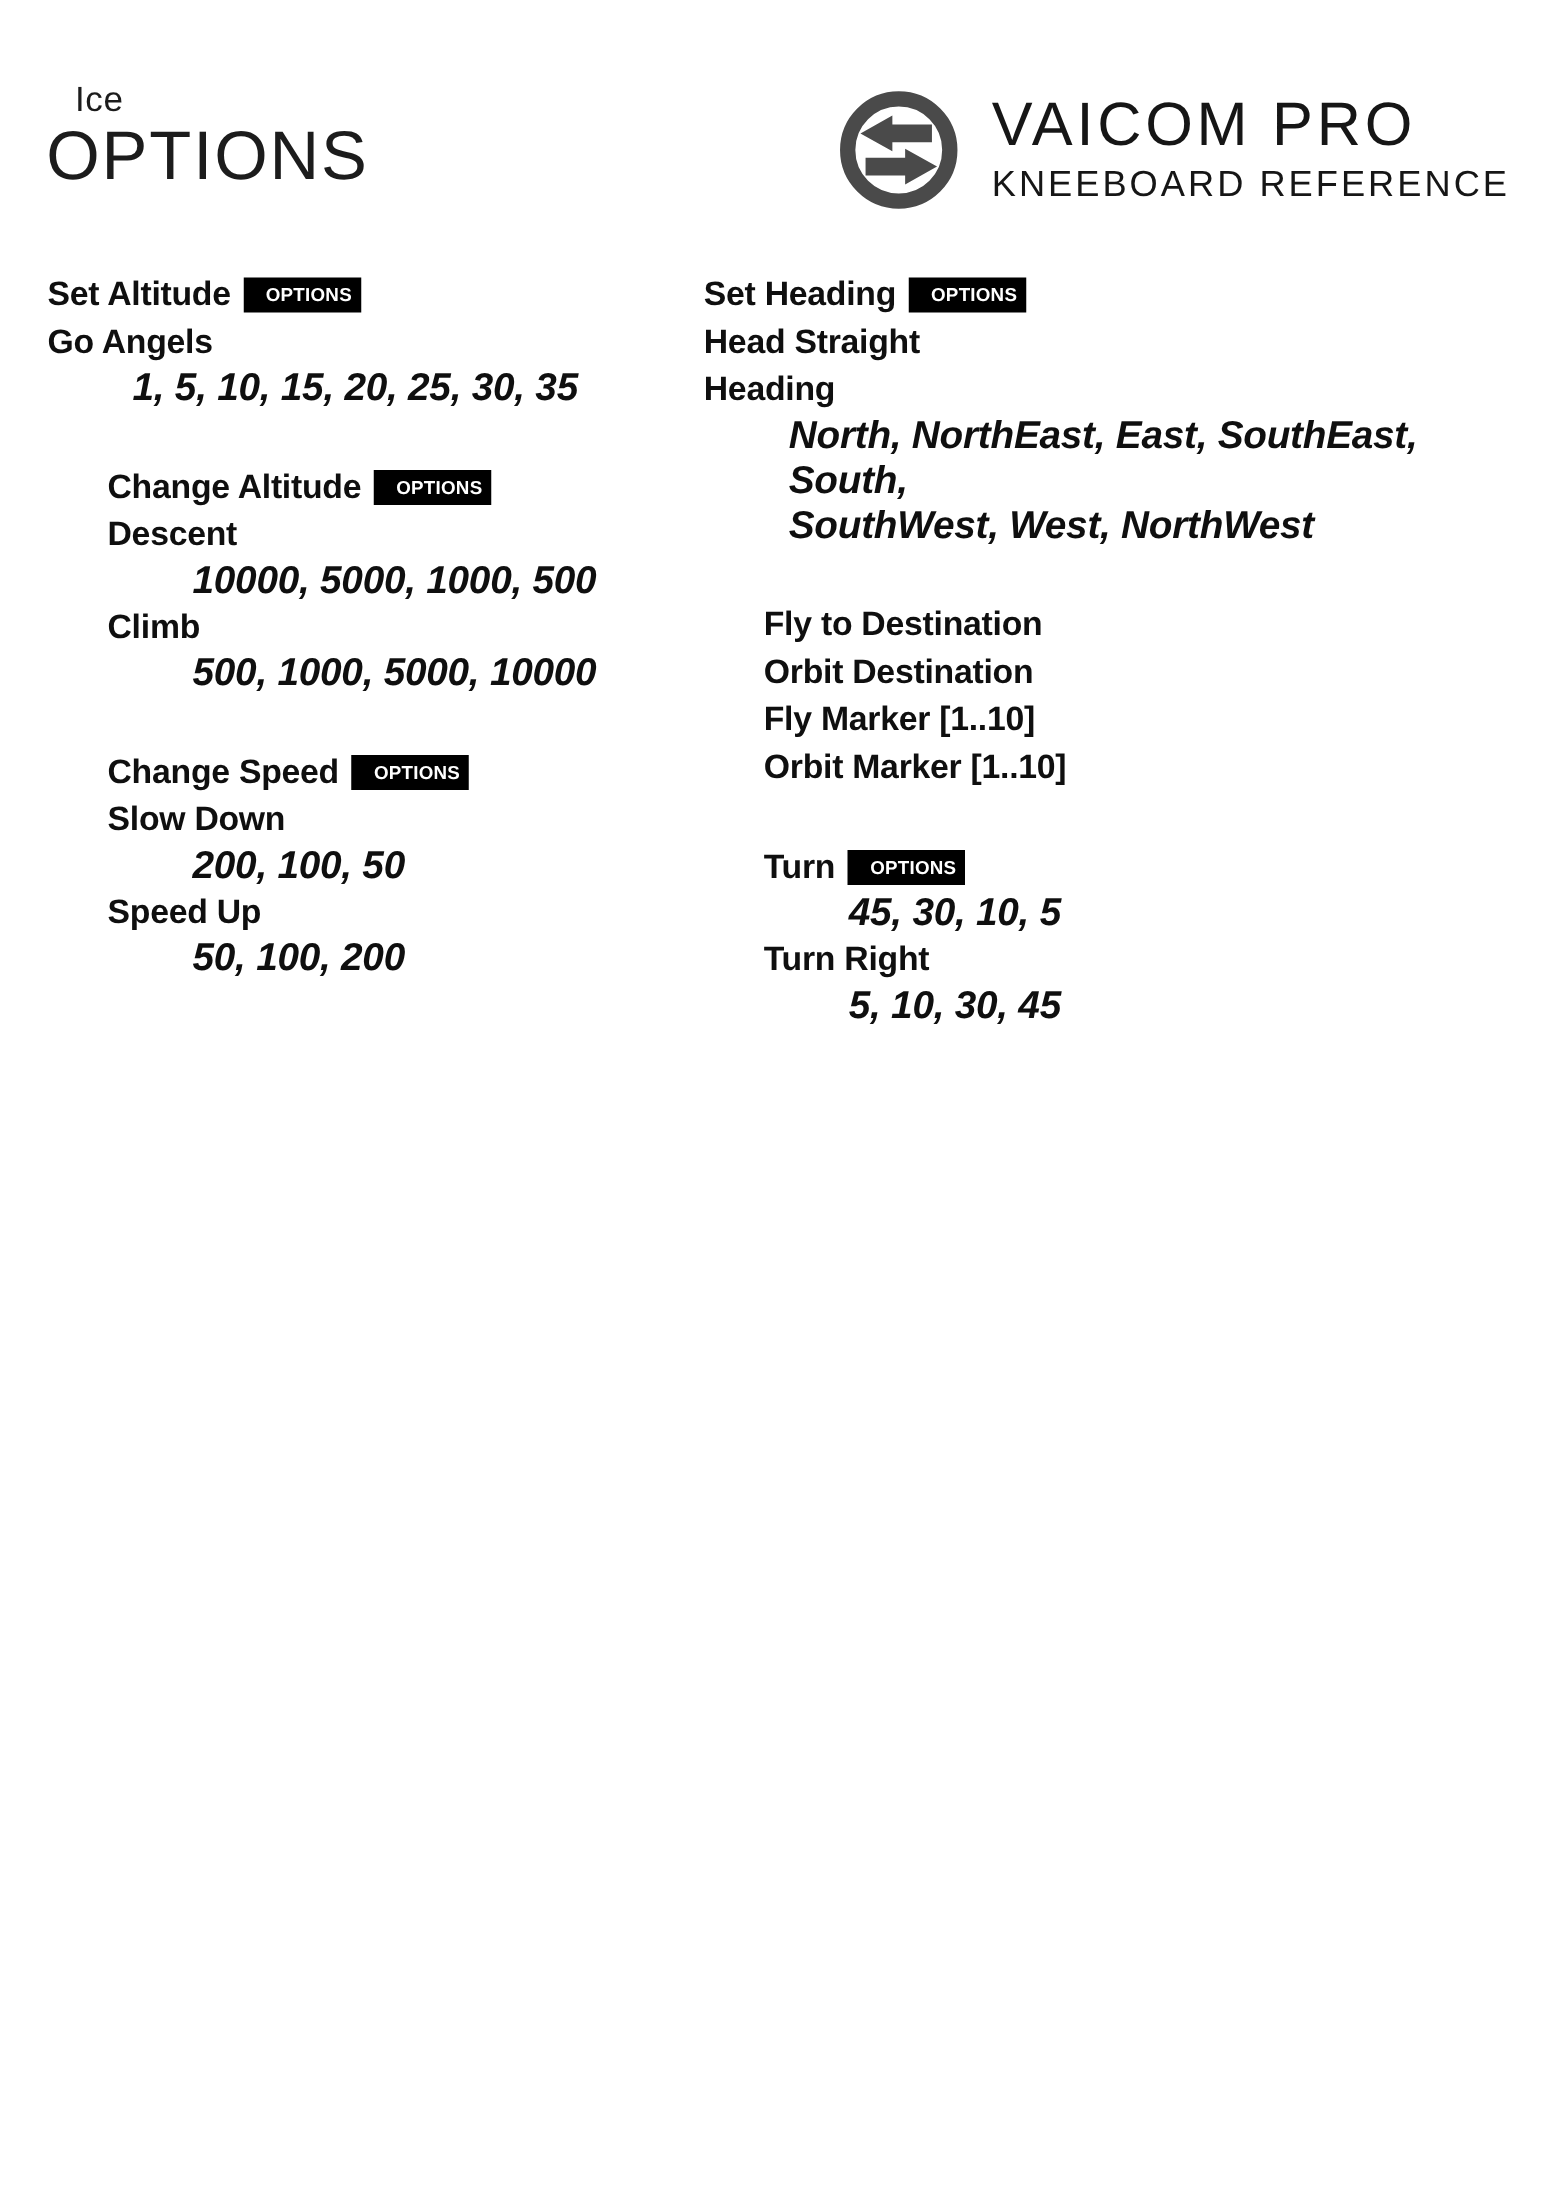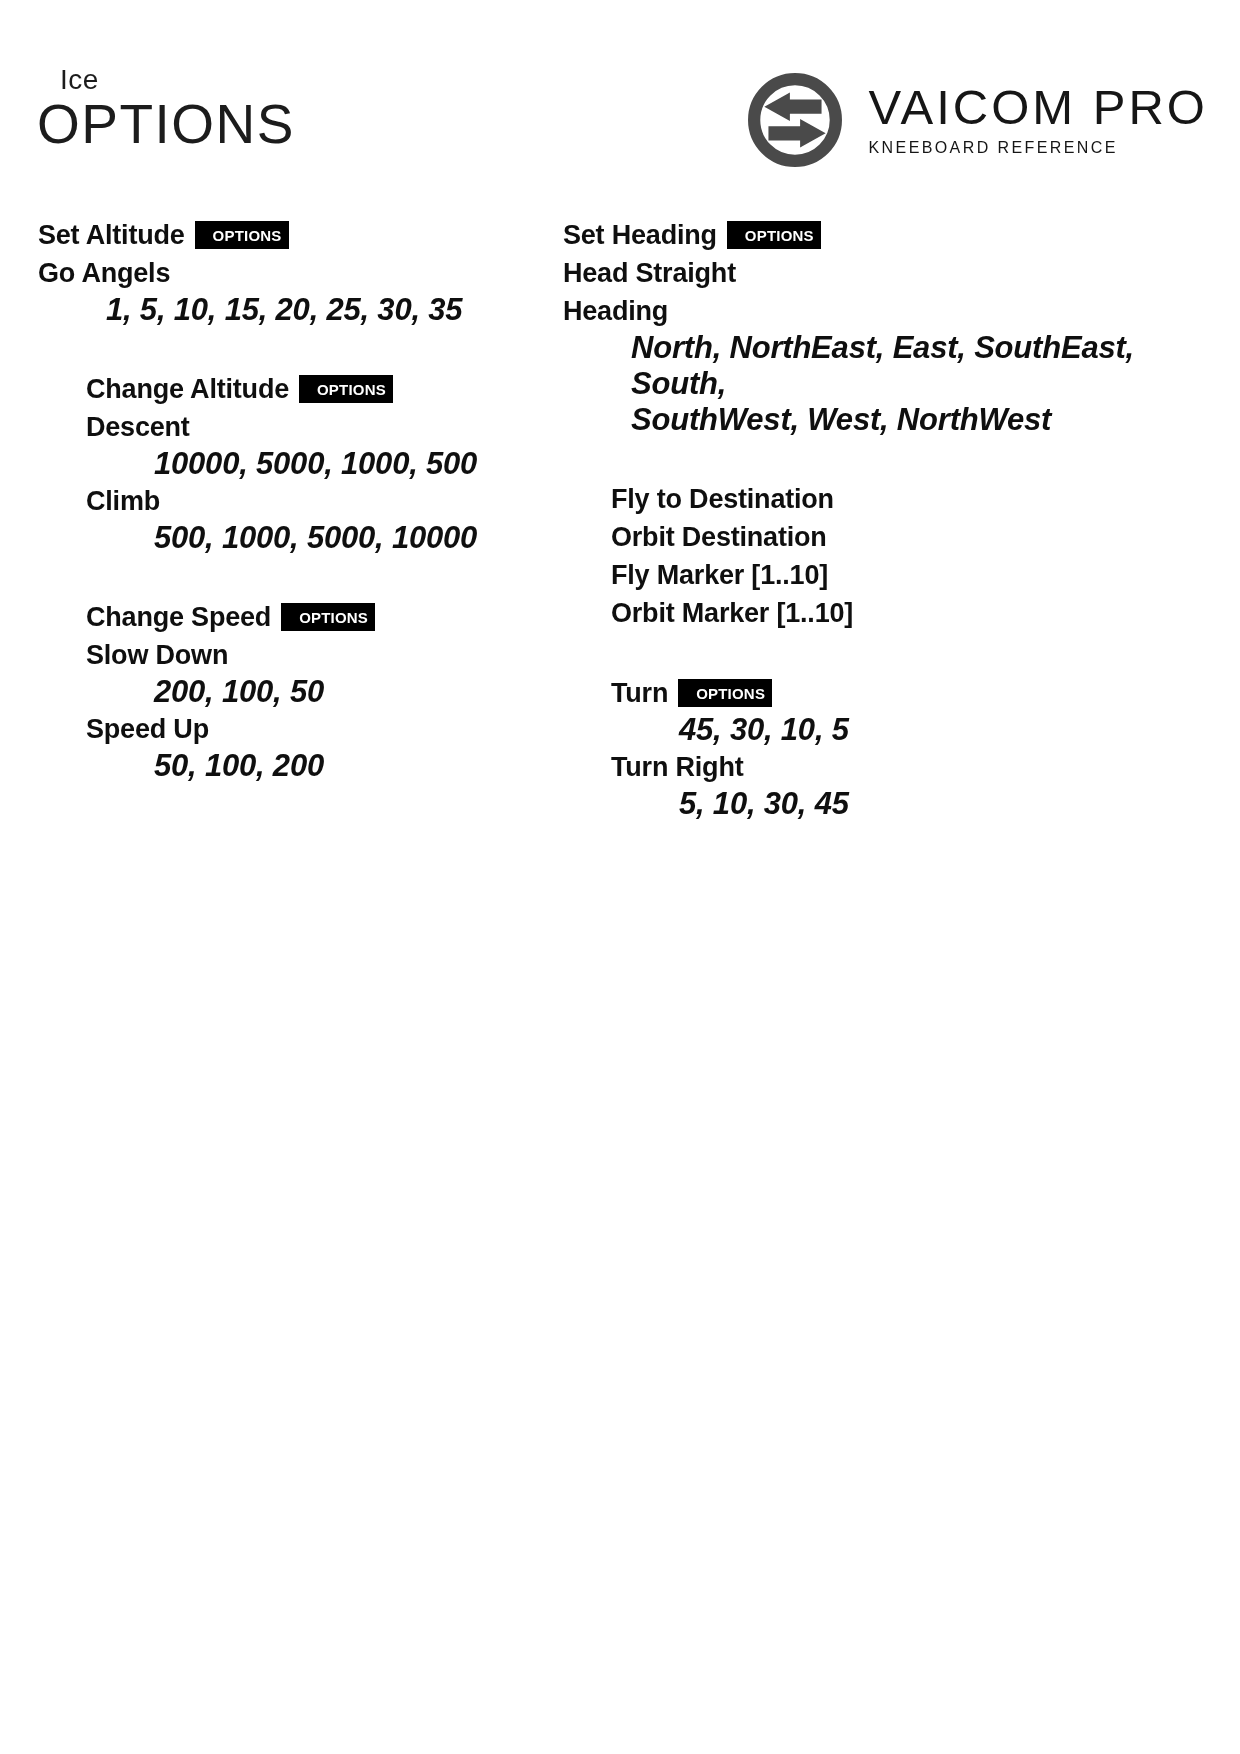--- a/index.html
+++ b/index.html
@@ -24,21 +24,21 @@
   .page-title {
     position: absolute; left: 37px; top: 92px;
     font-size: 55px; font-weight: 400; letter-spacing: 1.5px; color: #1c1c1c;
   }
 
   .brand { position: absolute; top: 72px; right: 32px; display: flex; align-items: center; }
   .logo { width: 96px; height: 96px; margin-right: 26px; color: var(--logo-color, #4a4a4a); flex: none; }
   .logo svg { width: 100%; height: 100%; display: block; }
   .brand-text { display: flex; flex-direction: column; align-items: flex-start; }
   .brand-name { font-size: 49px; font-weight: 400; letter-spacing: 3px; line-height: 1; color: #161616; }
-  .brand-sub  { font-size: 16px; font-weight: 400; letter-spacing: 2.4px; margin-top: 7px; color: #161616; }
+  .brand-sub  { font-size: 29px; font-weight: 400; letter-spacing: 2.4px; margin-top: 7px; color: #161616; }
 
   
   .content { position: absolute; top: 216px; left: 38px; right: 10px; display: flex; align-items: flex-start; }
   .col { flex: 1; }
   .col.col-left { width: 525px; flex: none; }
 
   .group + .group { margin-top: 42px; margin-left: 48px; }
 
   .command {
     font-size: 27px; font-weight: 700; line-height: 38px;

